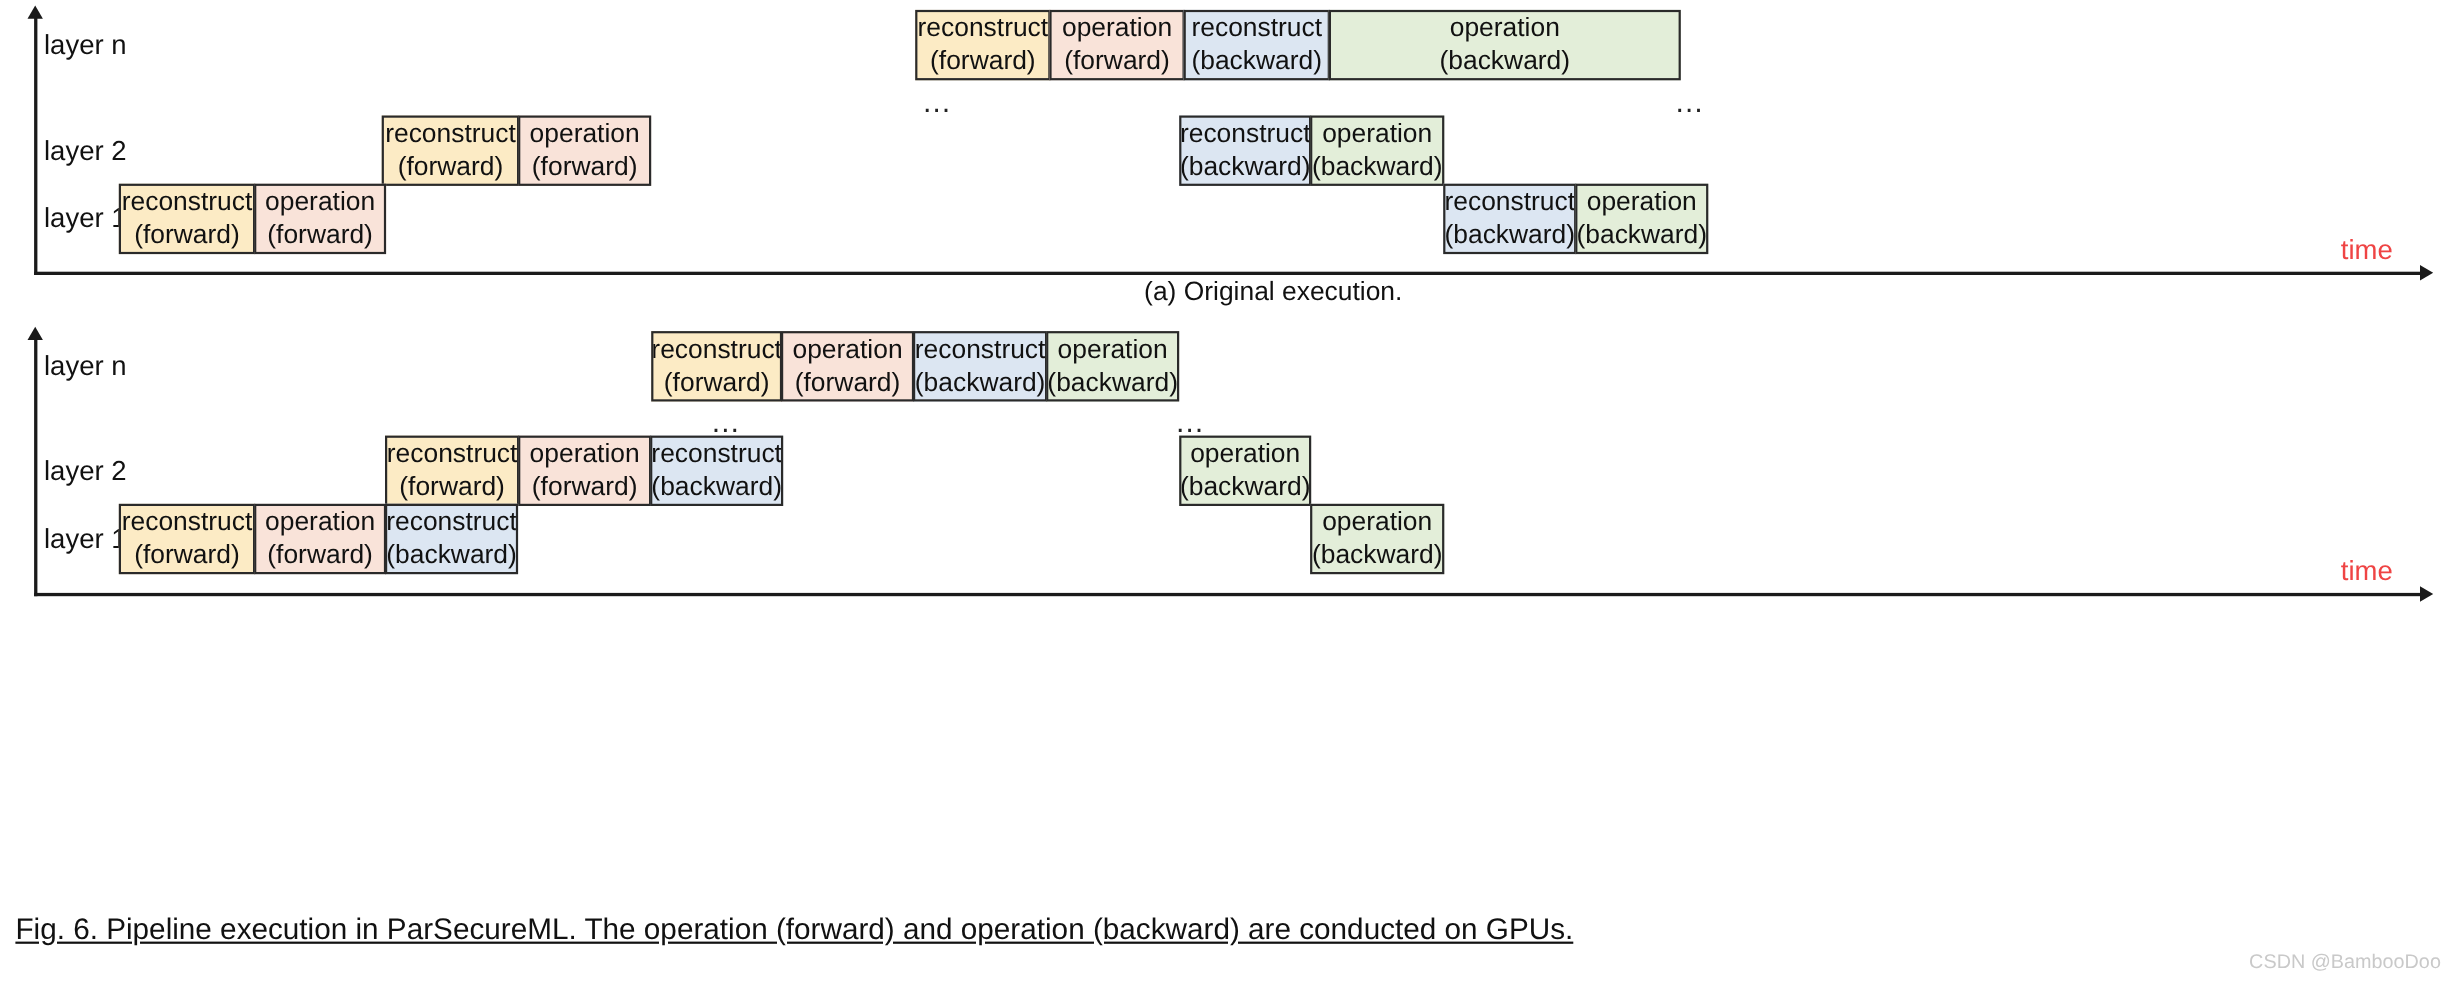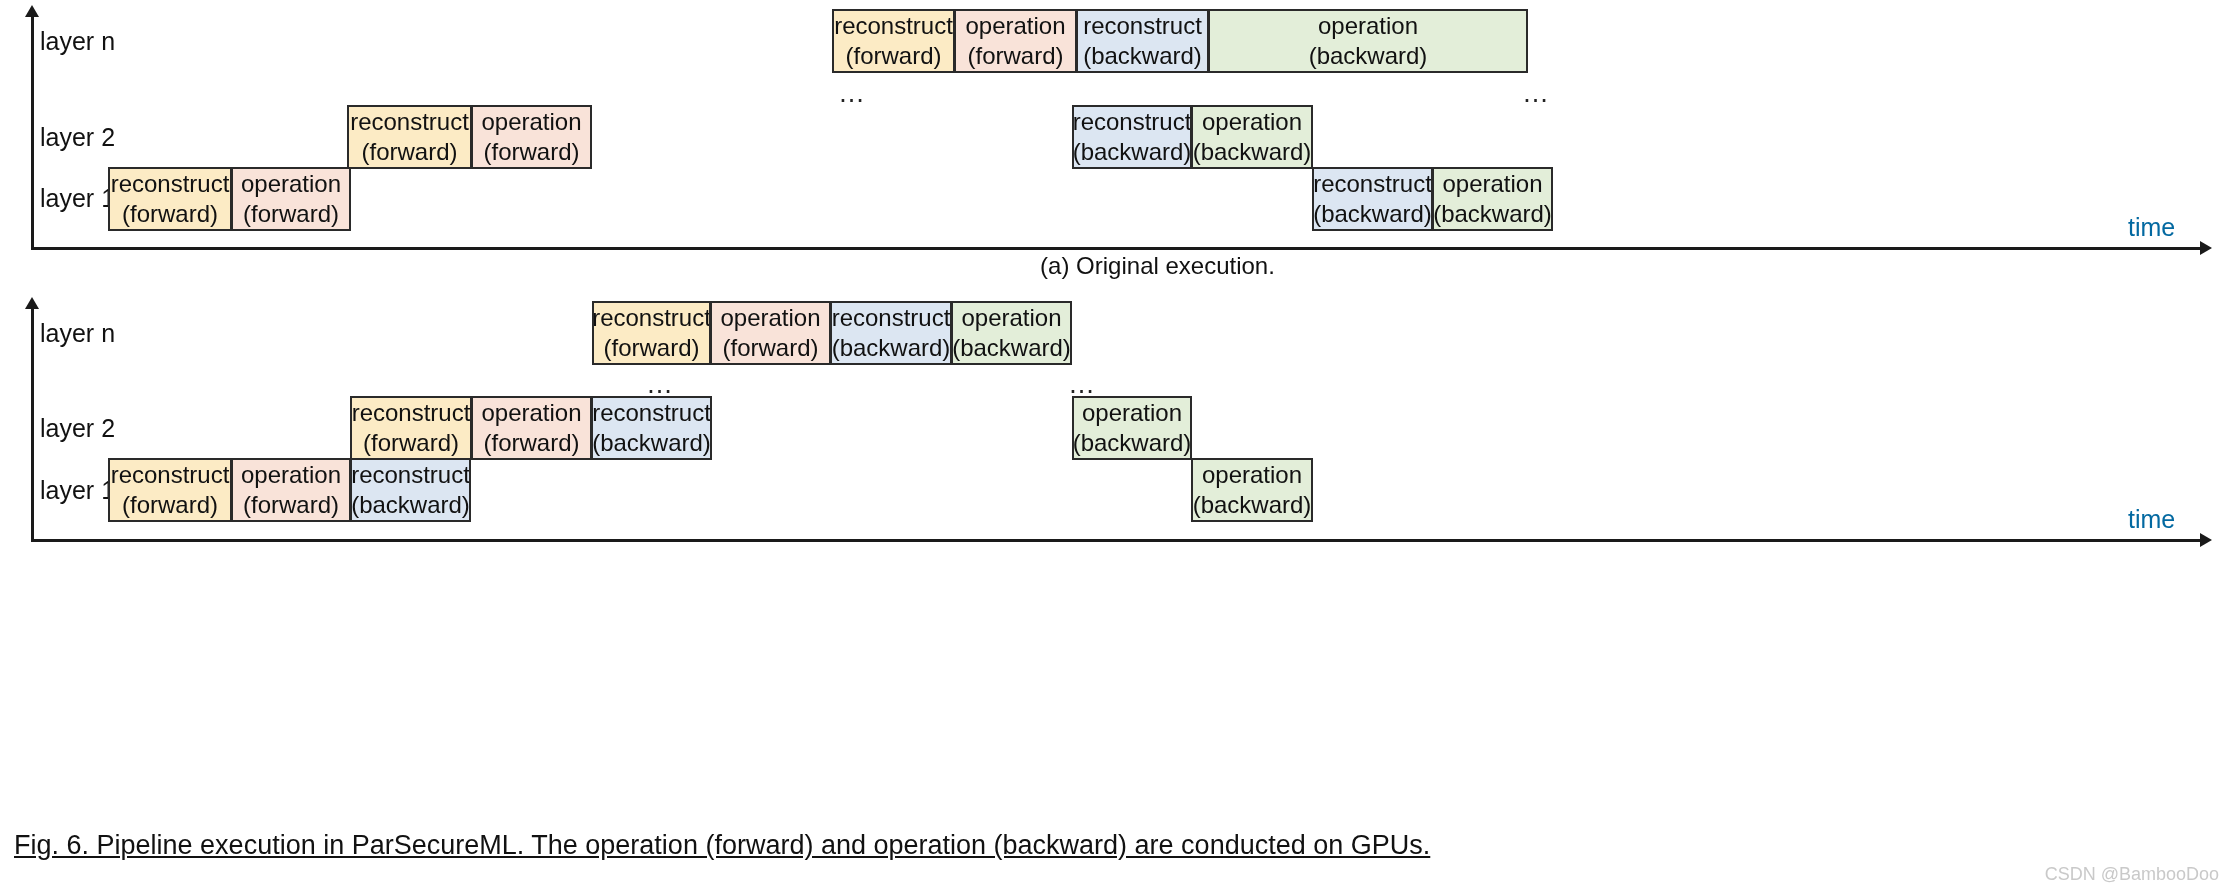--- a/index.html
+++ b/index.html
@@ -101,21 +101,21 @@
     line-height: 20px;
     letter-spacing: 2px;
     color: #222222;
   }
 
   
   .time-label {
     position: absolute;
     font-size: 25px;
     line-height: 28px;
-    color: #0369a1;
+    color: #ef4444;
   }
 
   
   .subcaption {
     position: absolute;
     width: 2235px;
     text-align: center;
     font-size: 24px;
     line-height: 28px;
     color: #111111;

